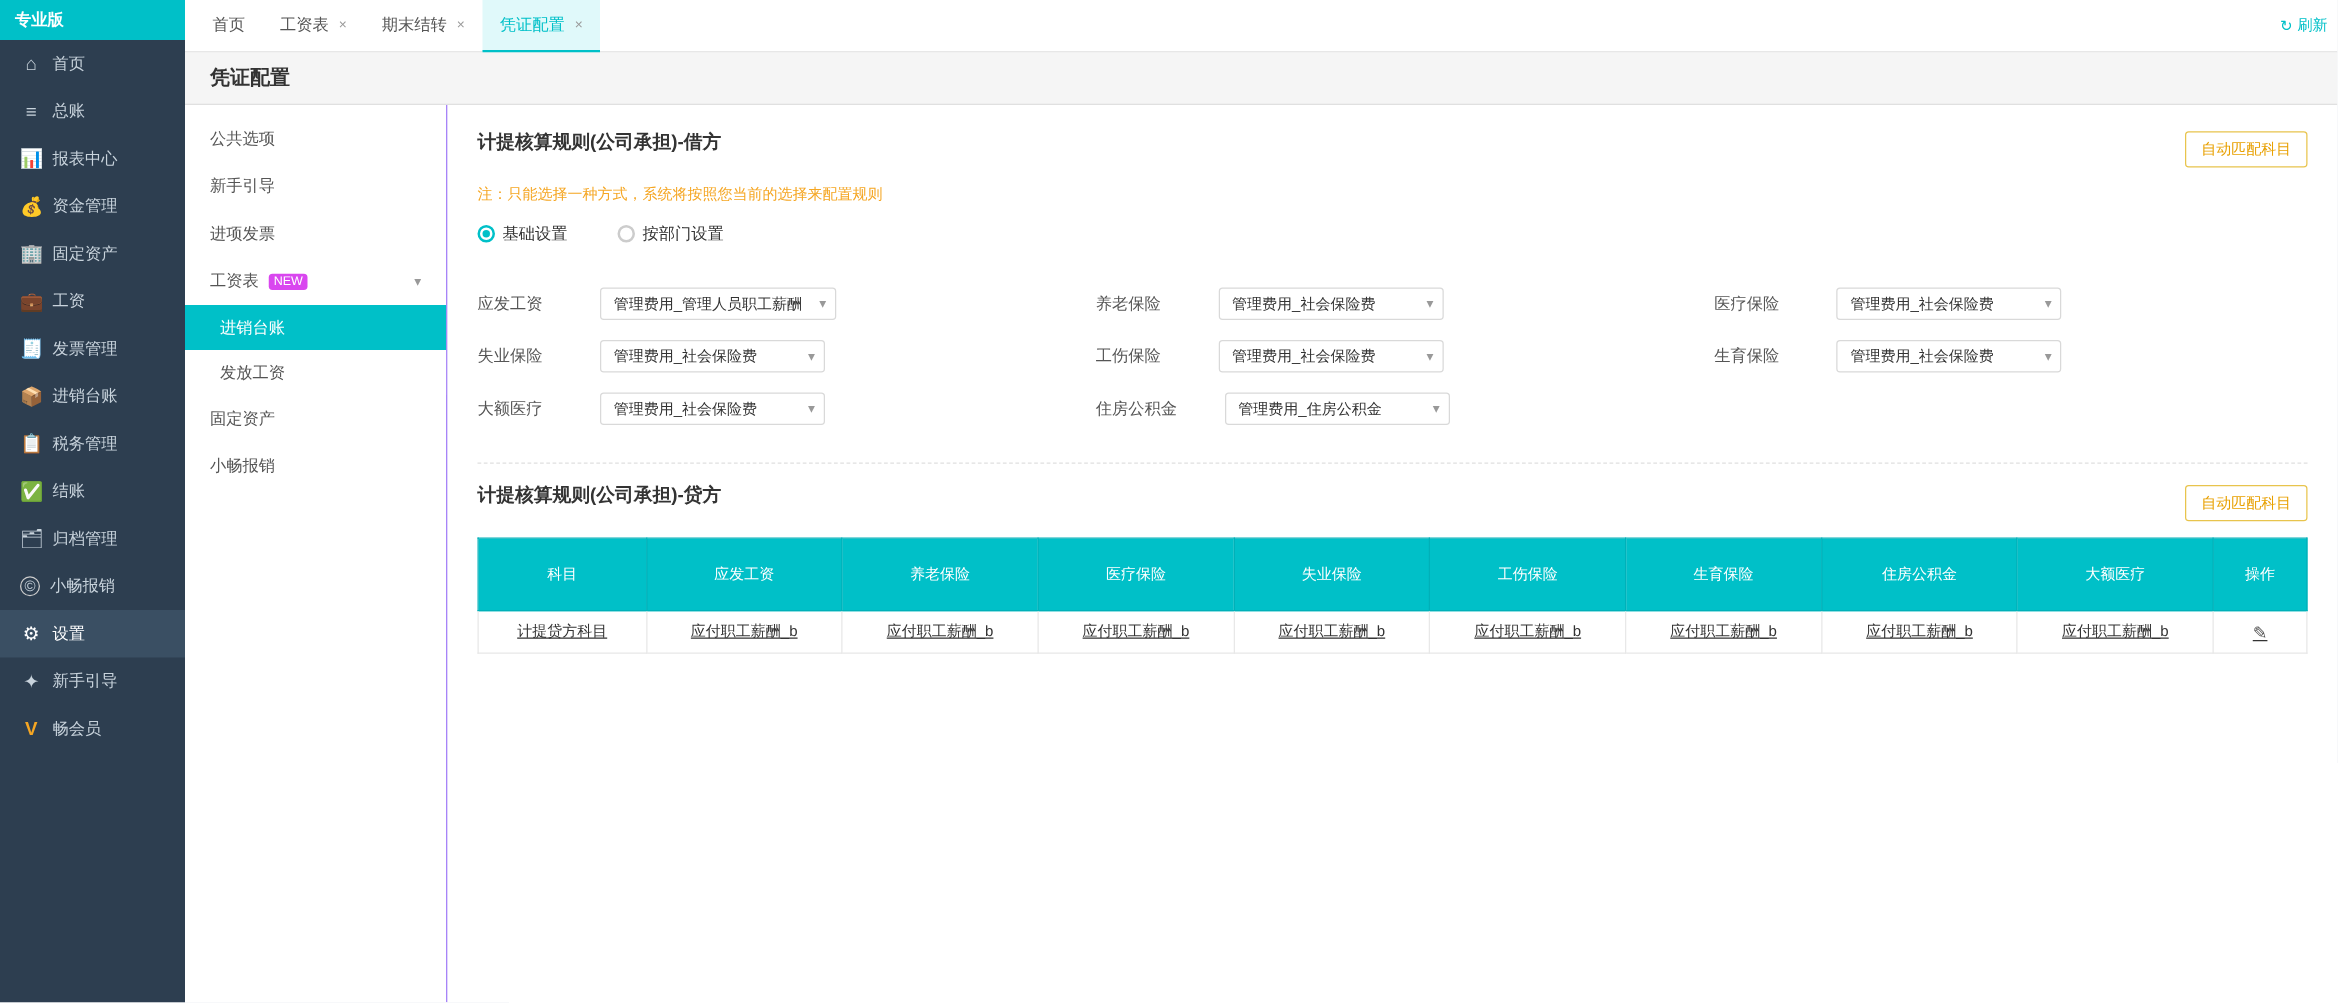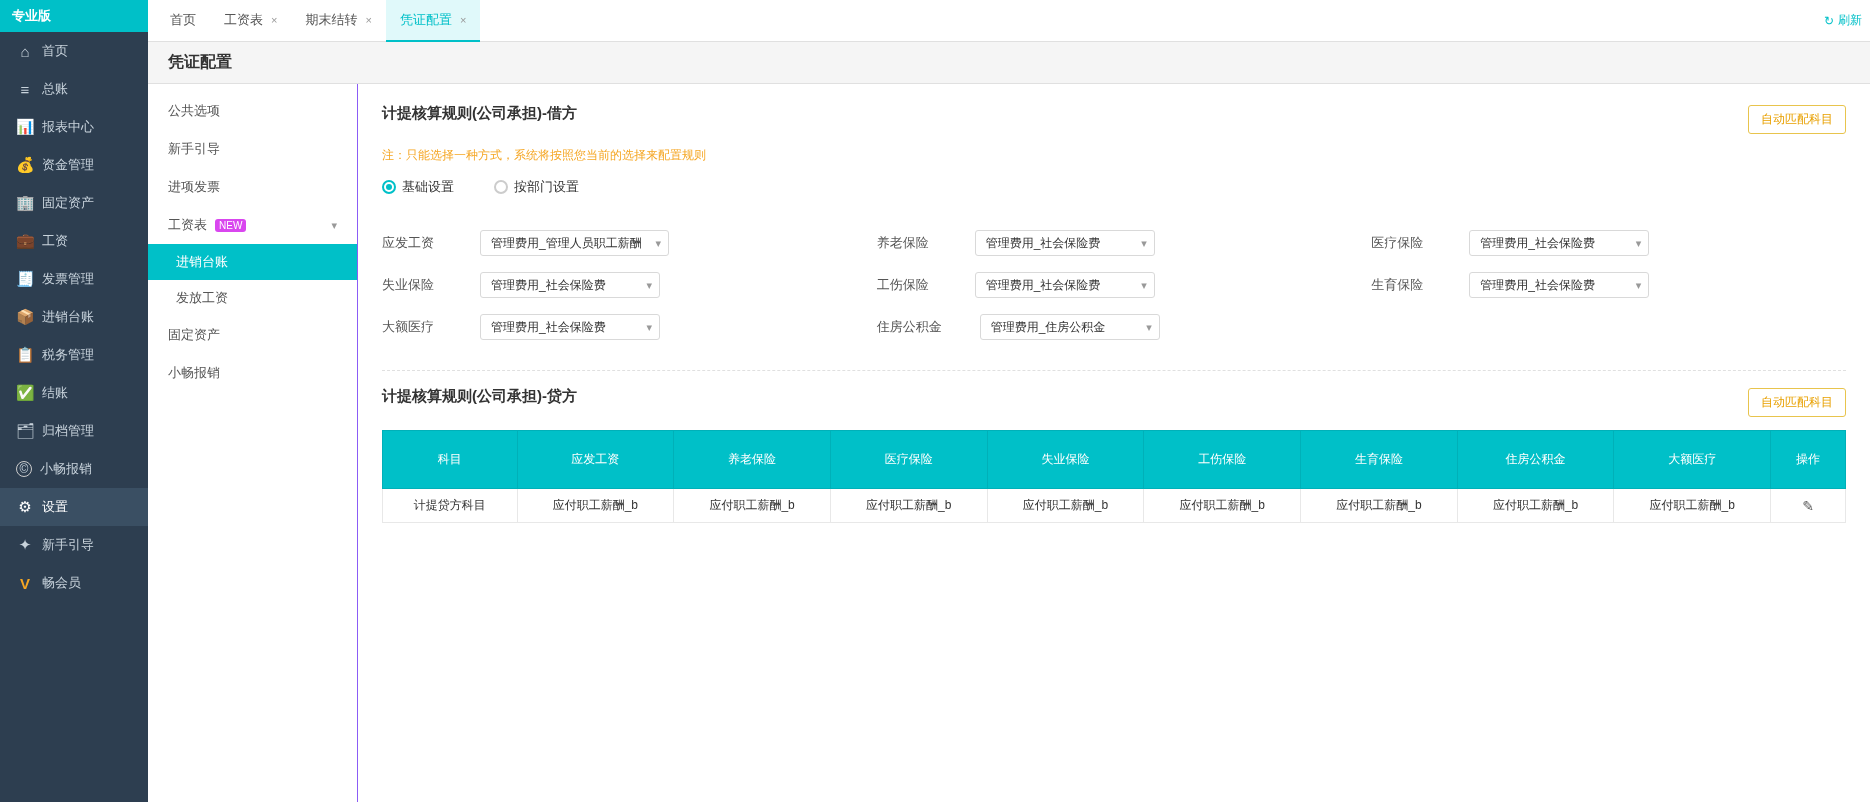--- a/index.html
+++ b/index.html
@@ -272,20 +272,21 @@
       padding: 20px 10px;
       text-align: center;
       font-weight: normal;
       border: 1px solid #00b0b8;
     }
     .data-table td {
       padding: 8px 4px;
       border: 1px solid #e8e8e8;
       text-align: center;
       color: #333;
+      text-decoration: underline;
     }
     .data-table tr:nth-child(even) td { background: #fafafa; }
 
     .edit-icon { color: #555; cursor: pointer; font-size: 14px; }
     .divider { border: none; border-top: 1px dashed #e0e0e0; margin: 16px 0; }
   </style>
 </head>
 <body>
 
 <div class="sidebar">

